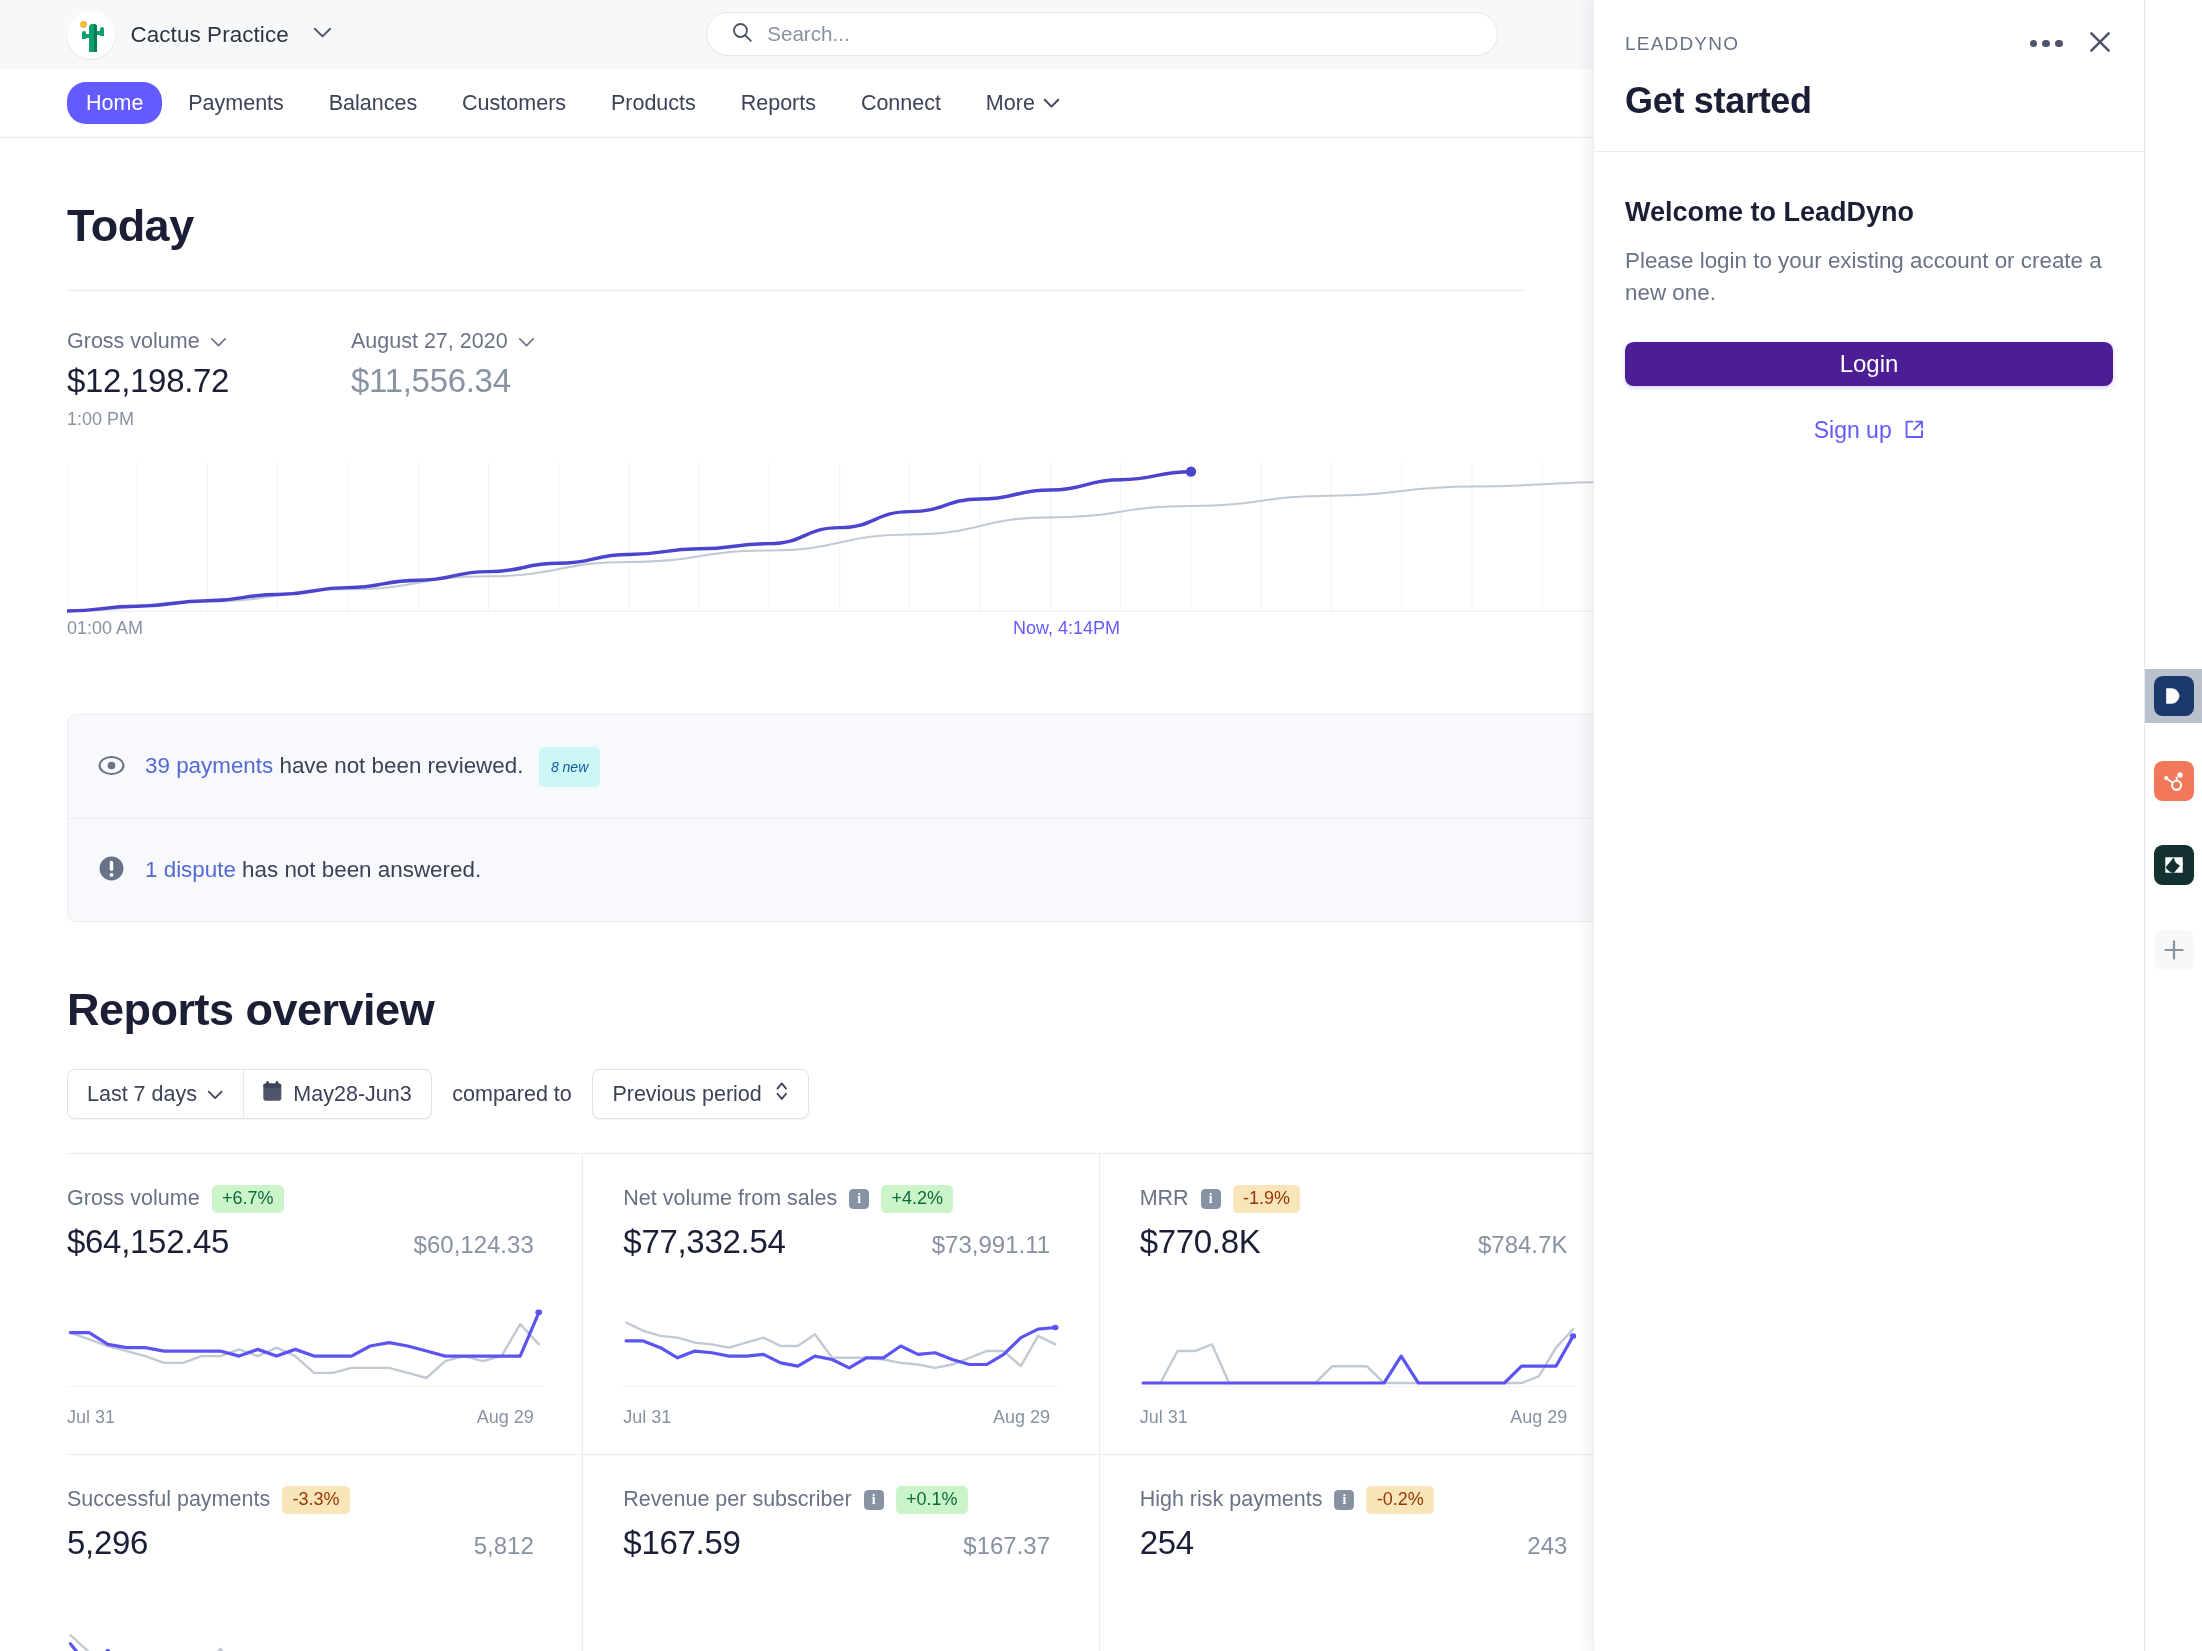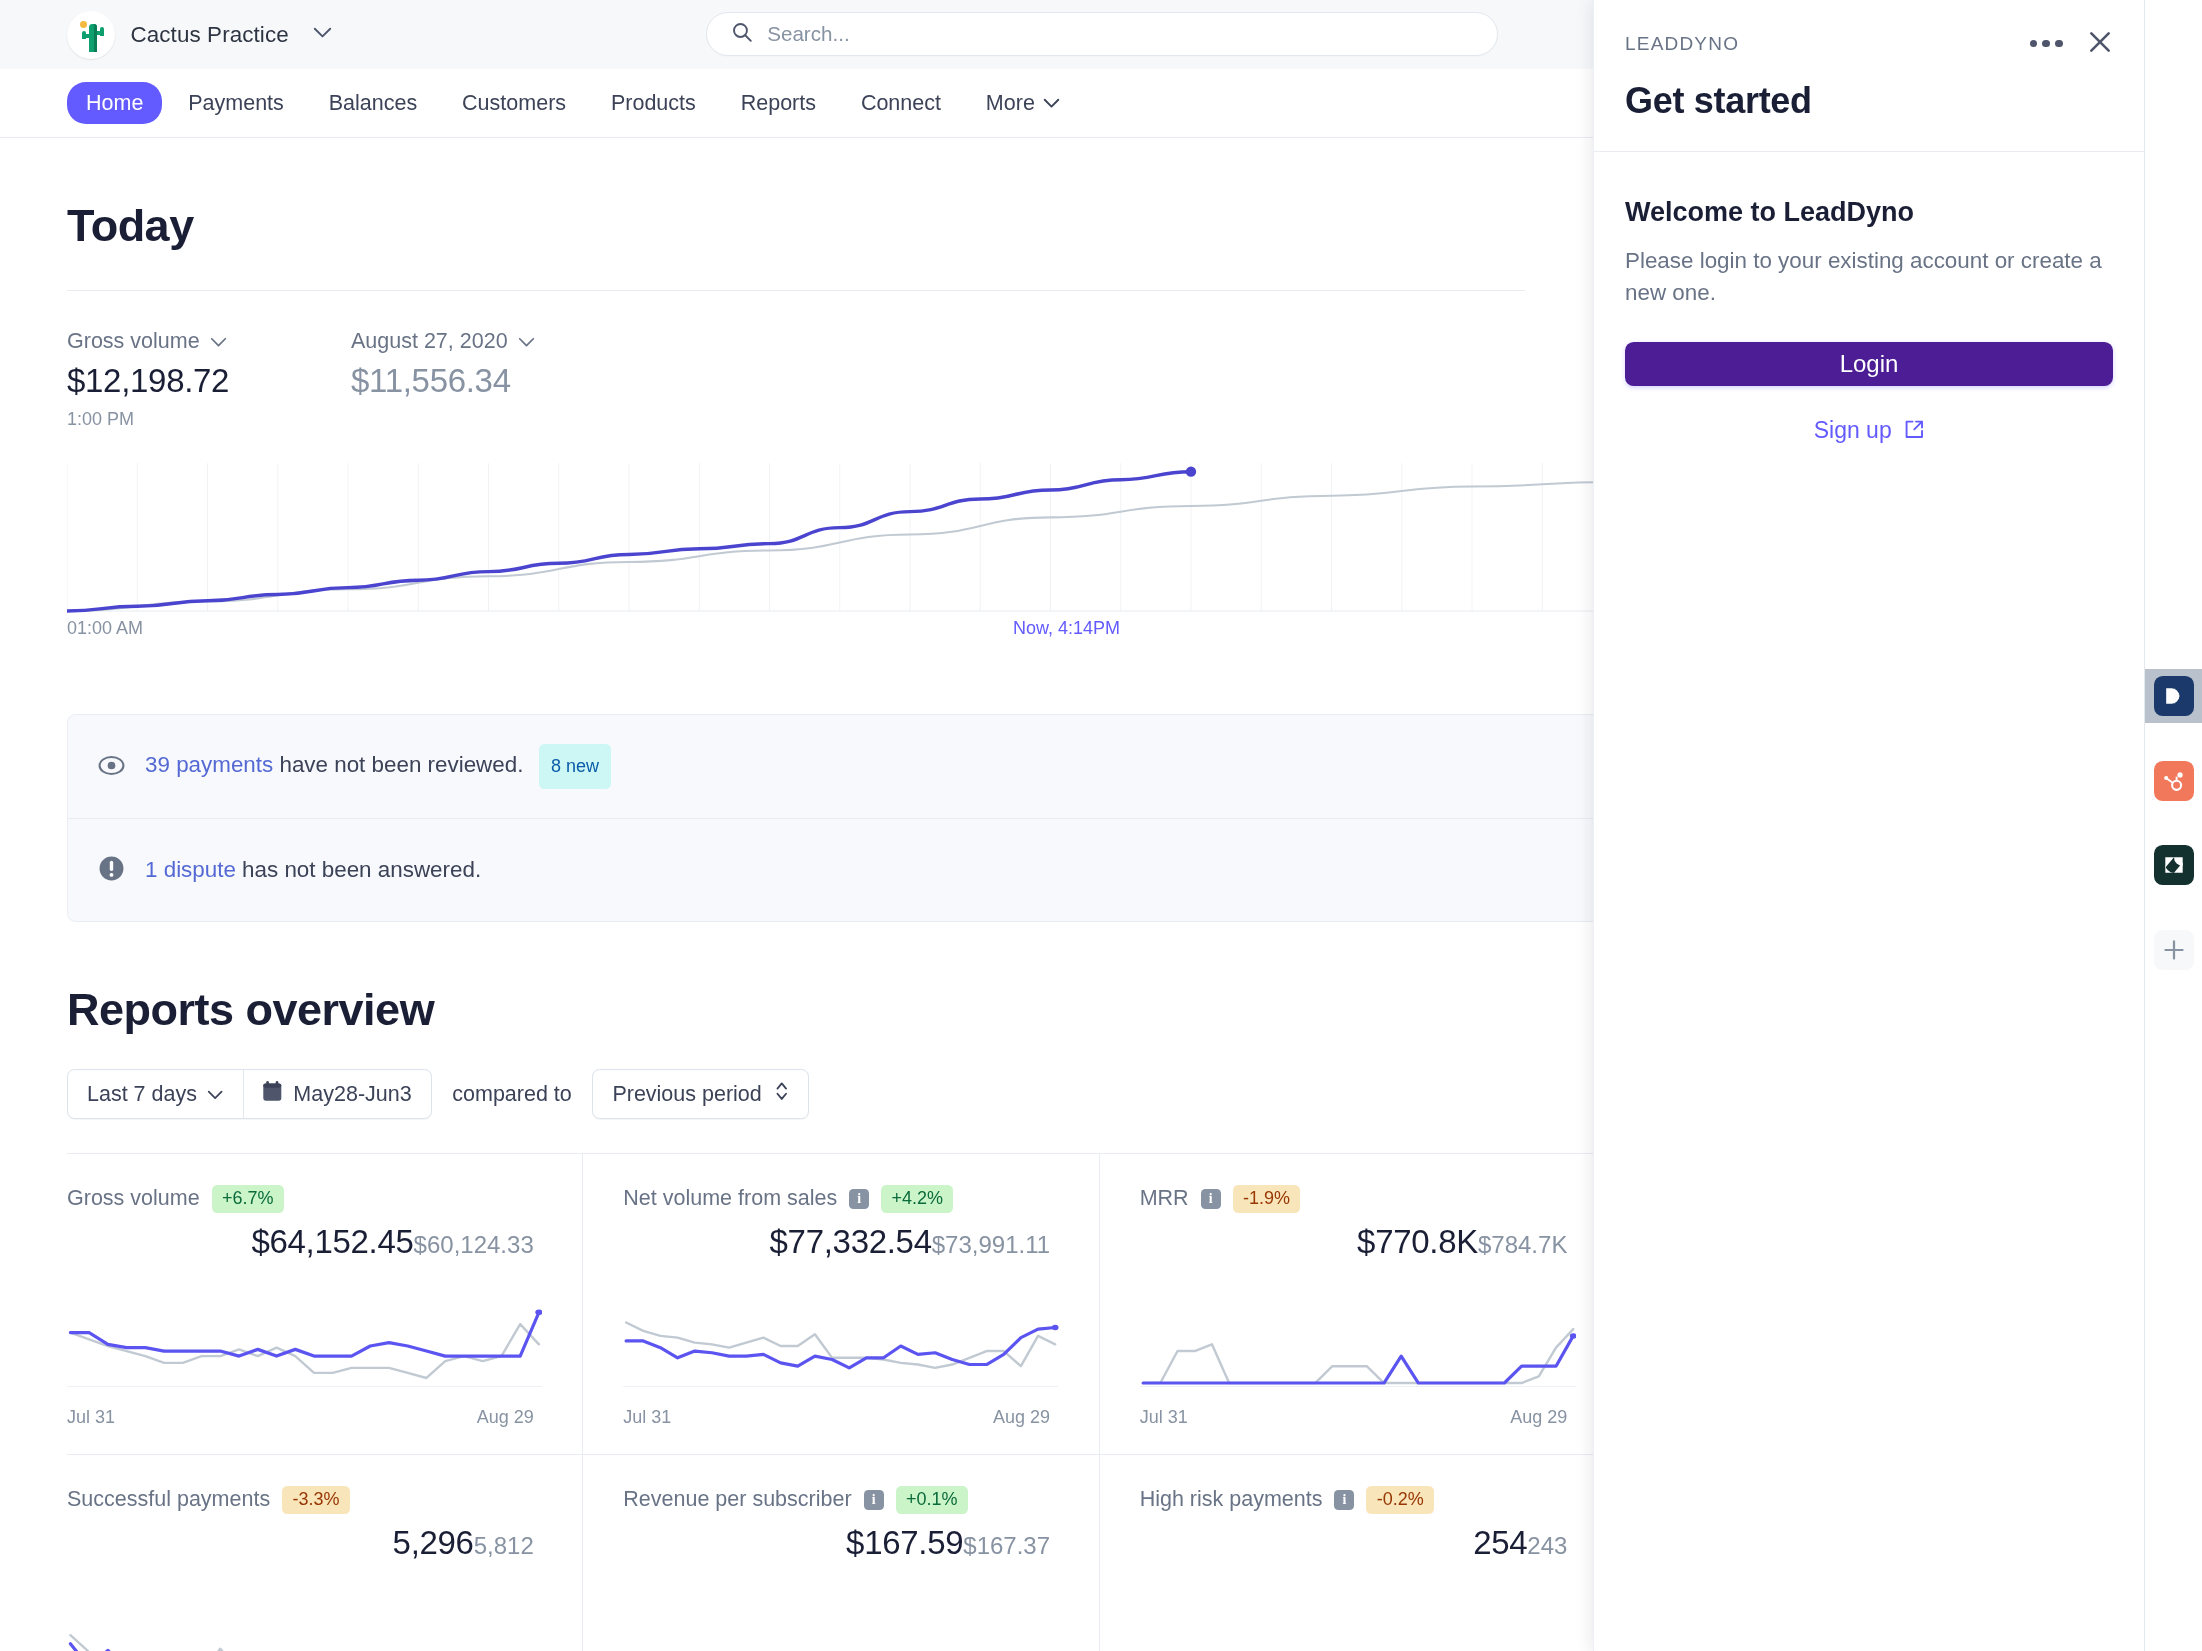--- a/index.html
+++ b/index.html
@@ -83,21 +83,21 @@
   .notices {
     margin: 62px 67px 0 67px; border:0.9px solid #e9edf2; border-radius:8.6px; overflow:hidden;
     background:#f7f9fc; width:1549px;
   }
   .notice-row { display:flex; align-items:center; gap:19px; height:103px; padding-left:29px; }
   .notice-row + .notice-row { border-top:0.9px solid #e9edf2; }
   .notice-text { font-size:22.4px; color:#3c4257; }
   .notice-link { color:#5469d4; }
   .badge-new {
     display:inline-block; margin-left:15.5px; background:#cdf7f5; color:#0b5ca8;
-    font-size:18px; padding:12px 12px; border-radius:5.2px; vertical-align:middle;
+    font-size:14px; padding:12px 12px; border-radius:5.2px; vertical-align:middle;font-style:italic;
   }
 
   
   .filters { display:flex; align-items:center; gap:20.6px; margin: 33px 0 0 67px; }
   .seg { display:flex; border:0.9px solid #dde3ec; border-radius:7.7px; background:#fff;
          box-shadow:0 0.9px 0.9px rgba(0,0,0,.04); height:50px; align-items:center; }
   .seg > div { display:flex; align-items:center; gap:10.3px; padding:0 19px; font-size:21.5px; color:#3c4257; height:100%;}
   .seg .divider { width:0.9px; background:#e3e8ee; padding:0; height:100%; }
   .pillbtn {
     display:flex; align-items:center; gap:12px; height:50px; padding:0 19px;
@@ -121,21 +121,21 @@
   .card-head { display:flex; align-items:center; gap:12px; }
   .card-title { font-size:21.5px; color:#697386; }
   .info-i {
     width:20px; height:20px; border-radius:4.3px; background:#8792a2; color:#fff;
     font-size:13.8px; font-weight:700; display:inline-flex; align-items:center; justify-content:center;
     font-family:"Liberation Serif", serif;
   }
   .delta { font-size:18px; padding:3.4px 10.3px; border-radius:5.2px; font-weight:400; }
   .delta.up { background:#cbf4c9; color:#0b6b3a; }
   .delta.down { background:#f8e5b9; color:#983705; }
-  .card-values { display:flex; align-items:baseline; justify-content:flex-end; margin-top:10.3px; padding-right:8.6px;}
+  .card-values { display:flex; align-items:baseline; justify-content:space-between; margin-top:10.3px; padding-right:8.6px;}
   .card-main { font-size:33px; color:#1a1f36; letter-spacing:-0.3px;}
   .card-prev { font-size:24px; color:#8792a2; }
   .spark { margin-top:31px; }
   .spark-axis { display:flex; justify-content:space-between; font-size:18px; color:#8792a2; margin-top:8.6px; padding-right:8.6px;}
 
   
   .panel {
     position:absolute; top:0; right:59px; width:551px; height:1652px;
     background:#ffffff; box-shadow: -1.7px 0 15.5px rgba(26,31,54,.10);
     border-left:0.9px solid #eceff3;

